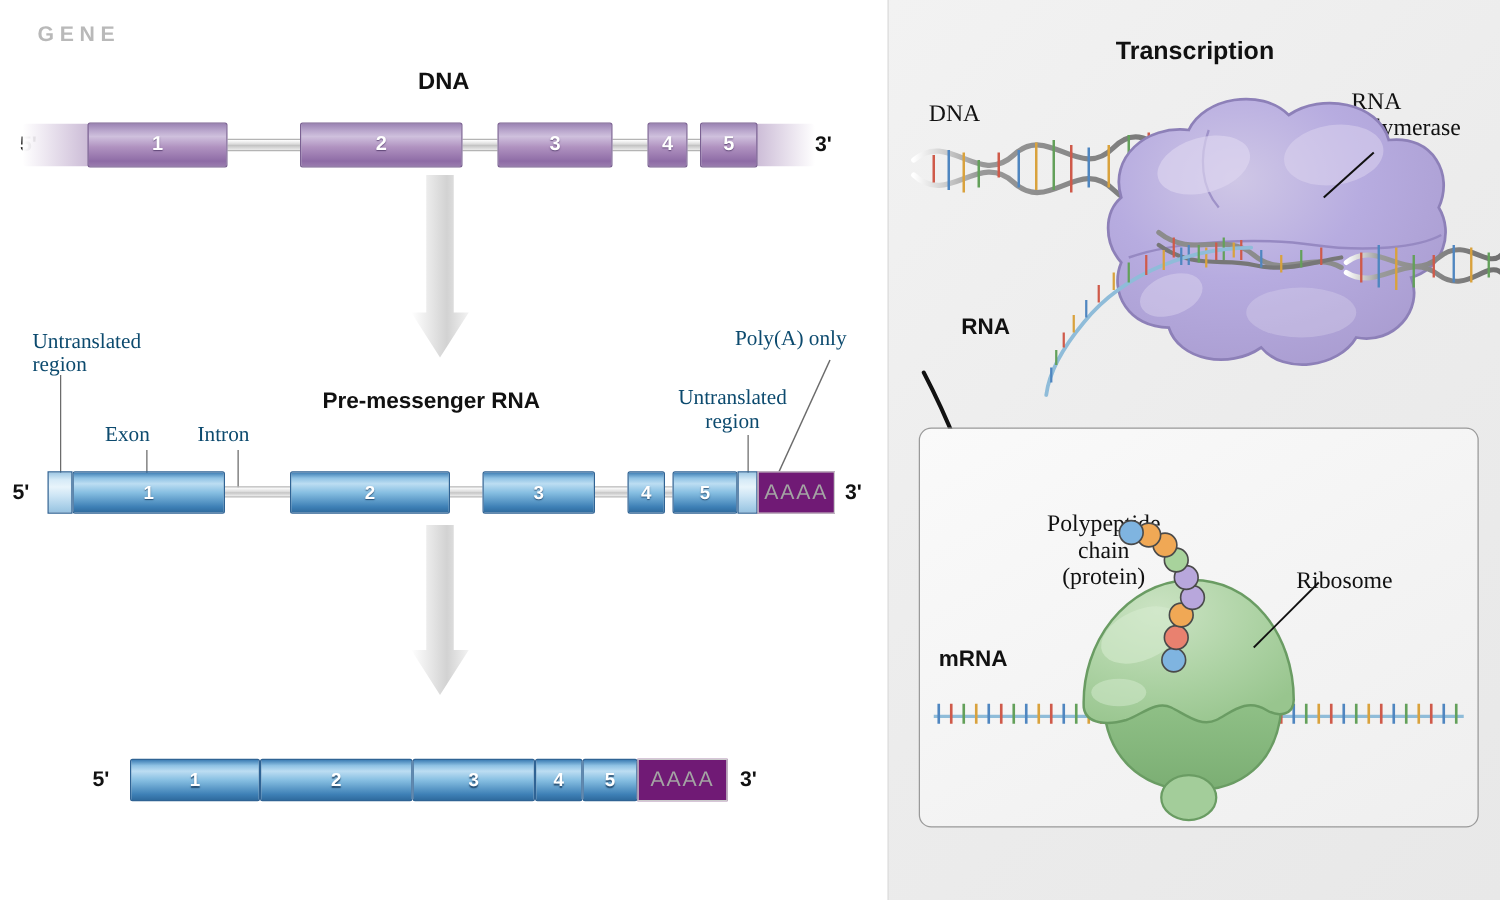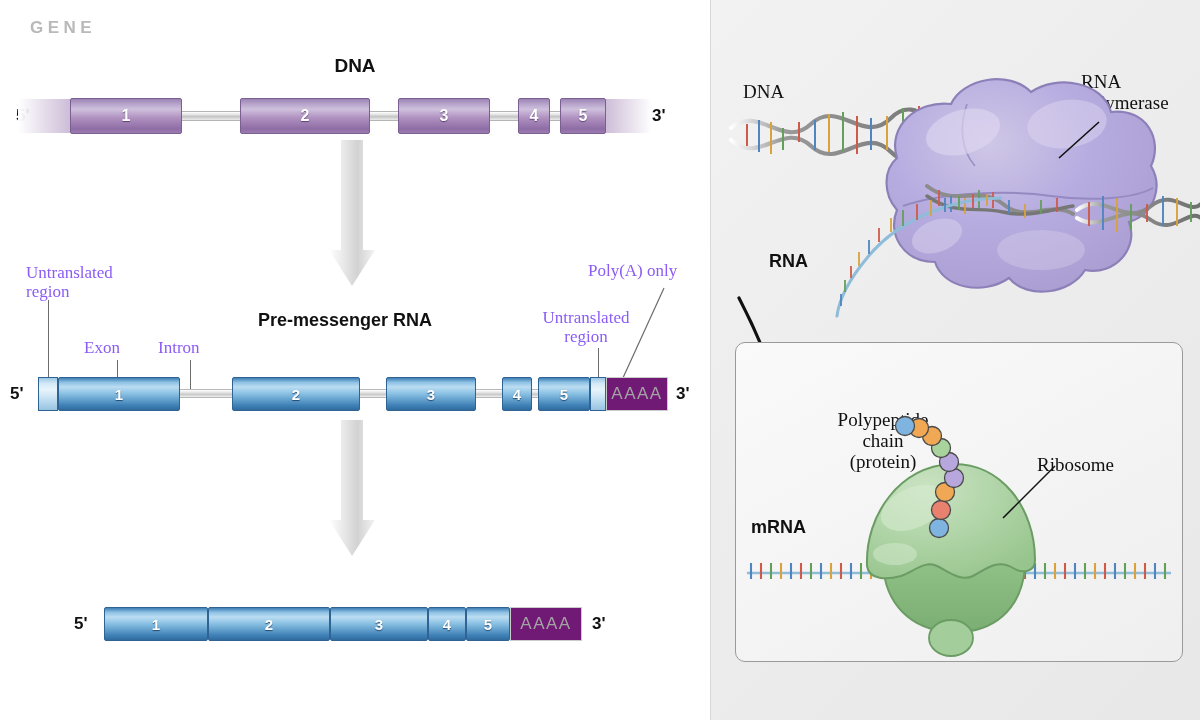--- a/index.html
+++ b/index.html
@@ -91,21 +91,21 @@
   .polya {
     position: absolute; height: 34px;
     background: #701a75; border: 1px solid #cbcbcb;
     display: flex; align-items: center; justify-content: center;
     color: #a3a3a3; font-weight: 400; font-size: 17px; letter-spacing: 1.5px;
     font-family: "Liberation Sans", sans-serif;
   }
 
   
   .callout {
-    position: absolute; color: #8b5cf6; font-size: 17px;
+    position: absolute; color: #0c4a6e; font-size: 17px;
     font-family: "Liberation Serif", serif; line-height: 1.12;
     white-space: pre-line; text-align: left;
   }
   .leader { position: absolute; background: #6b6b6b; width: 1px; }
 
   
   .big-arrow { position: absolute; }
 
   .splice-text {
     position: absolute; font-size: 17px; color: #1a1a1a;
@@ -245,20 +245,21 @@
           <div class="rna-exon" style="left: 330px; width: 98px; top: 1px;">3</div>
           <div class="rna-exon" style="left: 428px; width: 38px; top: 1px;">4</div>
           <div class="rna-exon" style="left: 466px; width: 44px; top: 1px;">5</div>
           <div class="polya" style="left: 510px; width: 72px; top: 1px;">AAAA</div>
         </div>
     </div>
   </div>
 
   <div id="right-panel">
 
+    <div class="panel-title" style="left:0; top:30px; width:490px; text-align:center;">Transcription</div>
 
     <div class="rp-label" style="left:32px; top:82px;">DNA</div>
 
     <div class="rp-label" style="left:370px; top:72px; text-align:left;">RNA
 polymerase</div>
 
     <div class="rp-label bold" style="left:58px; top:252px;">RNA</div>
 
     <svg style="position:absolute; left:0; top:0;" width="490" height="345">
       <defs>

